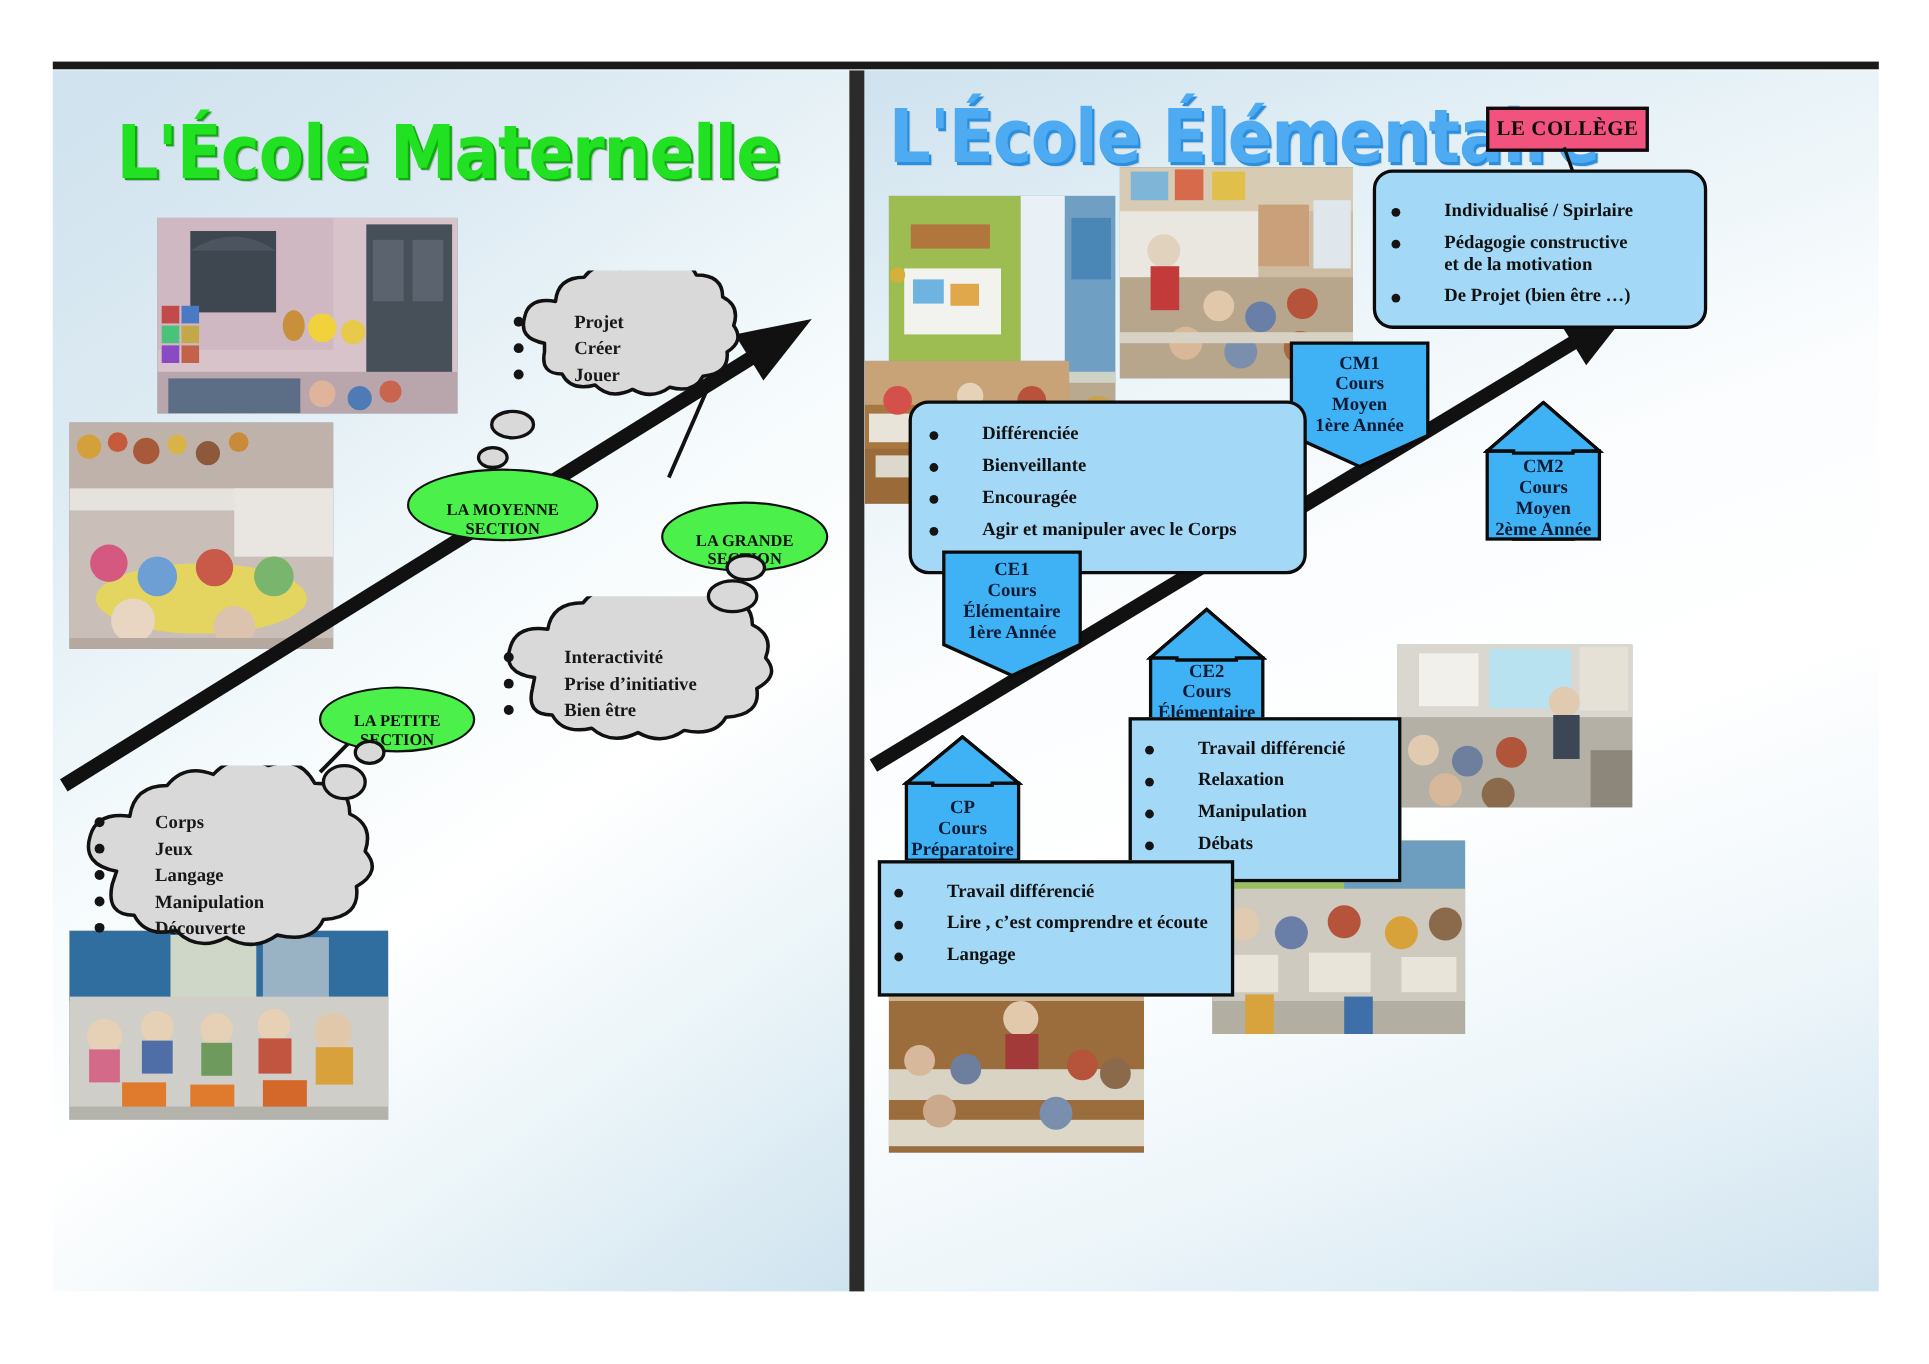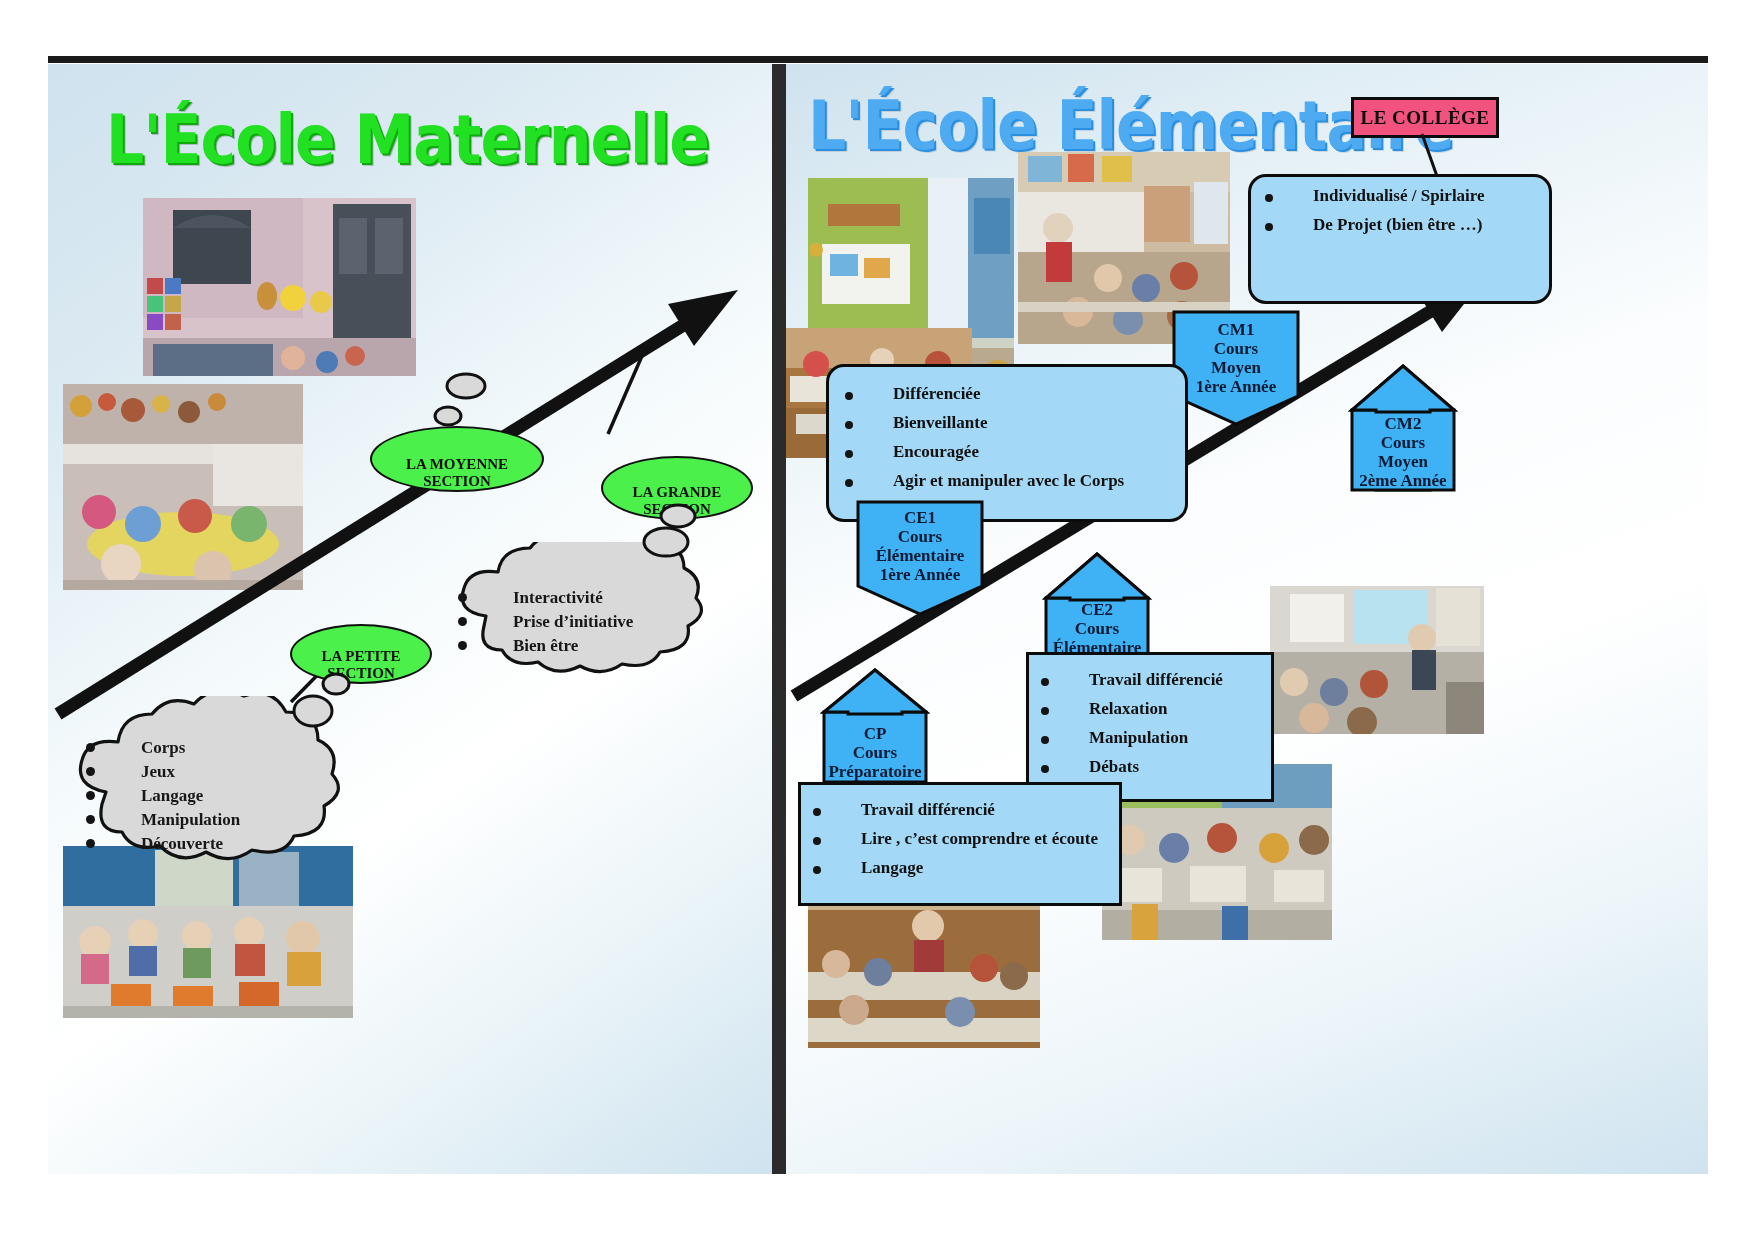--- a/index.html
+++ b/index.html
@@ -165,20 +165,45 @@
 
     <svg class="diagarrow" width="724" height="1110">
       <line x1="10" y1="650" x2="650" y2="252" stroke="#111" stroke-width="13"></line>
       <polygon points="690,226 620,240 646,282" fill="#111"></polygon>
       <line x1="597" y1="285" x2="560" y2="370" stroke="#111" stroke-width="3.5"></line>
       <line x1="470" y1="345" x2="440" y2="400" stroke="#111" stroke-width="0"></line>
       <line x1="393" y1="372" x2="393" y2="422" stroke="#111" stroke-width="3.5"></line>
       <line x1="243" y1="638" x2="288" y2="592" stroke="#111" stroke-width="3.5"></line>
     </svg>
 
+    <div class="cloud" style="left:405px;top:182px;width:240px;height:140px;">
+      <svg width="240" height="140" viewBox="0 0 240 140">
+        <g fill="#d9d9d9" stroke="#111" stroke-width="3.2" stroke-linejoin="round">
+          <path d="M42 66 q-24 -4 -18 -24 q4 -18 28 -14 q2 -22 26 -22 q12 -16 32 -8 q16 -18 38 -6
+                   q22 -8 32 12 q24 0 24 20 q16 8 10 26 q10 14 -6 24 q2 20 -22 22 q-8 16 -30 10
+                   q-16 12 -34 2 q-20 10 -34 -4 q-22 6 -30 -10 q-20 0 -16 -20 z"></path>
+        </g>
+      </svg>
+      <div class="txt" style="padding-left:14px;">
+        <ul>
+          <li>
+              <span class="bul"></span>
+              <span>Projet</span>
+            </li>
+          <li>
+              <span class="bul"></span>
+              <span>Créer</span>
+            </li>
+          <li>
+              <span class="bul"></span>
+              <span>Jouer</span>
+            </li>
+        </ul>
+      </div>
+    </div>
     <svg class="diagarrow" width="724" height="1110">
       <ellipse cx="418" cy="322" rx="19" ry="12" fill="#d9d9d9" stroke="#111" stroke-width="3"></ellipse>
       <ellipse cx="400" cy="352" rx="13" ry="9" fill="#d9d9d9" stroke="#111" stroke-width="3"></ellipse>
       <ellipse cx="385" cy="372" rx="8" ry="6" fill="#d9d9d9" stroke="#111" stroke-width="3"></ellipse>
     </svg>
 
     <div class="seclabel" style="left:322px;top:362px;width:170px;height:62px;">
       <div>
         <div>LA MOYENNE</div>
         <div>SECTION</div>
@@ -405,25 +430,29 @@
       </svg>
     </div>
 
     <svg class="diagarrow" width="922" height="1110">
       <line x1="8" y1="632" x2="660" y2="238" stroke="#111" stroke-width="13"></line>
       <polygon points="700,212 630,226 656,268" fill="#111"></polygon>
 
       <line x1="636" y1="70" x2="690" y2="222" stroke="#111" stroke-width="3"></line>
     </svg>
 
-    <div class="callout rnd" style="left:462px;top:110px;width:272px;height:116px;padding:0 12px 8px 14px;">
+    <div class="callout rnd" style="left:462px;top:90px;width:272px;height:116px;padding:15px 12px 8px 14px;">
       <ul>
         <li>
             <span class="bul"></span>
             <span class="t">Individualisé / Spirlaire</span>
+          </li>
+        <li>
+            <span class="bul"></span>
+            <span class="t">Pédagogie constructive<br>et de la motivation</span>
           </li>
         <li>
             <span class="bul"></span>
             <span class="t">De Projet (bien être …)</span>
           </li>
       </ul>
     </div>
 
     <div class="grade" style="left:386px;top:246px;width:128px;height:116px;">
       <svg width="128" height="116" viewBox="0 0 128 116" style="position:absolute;left:0;top:0;">

